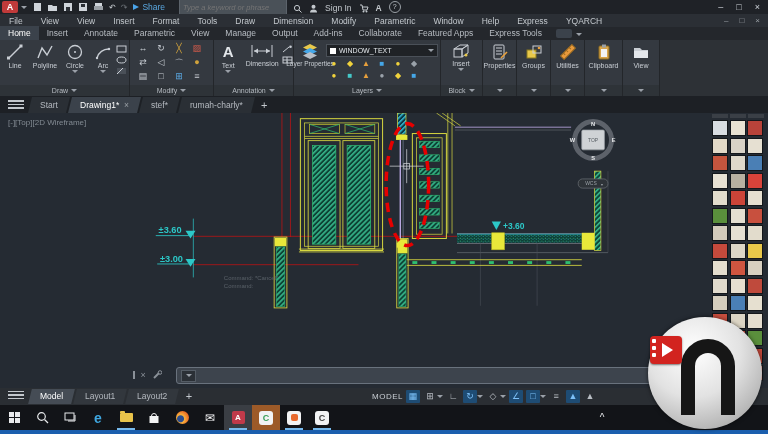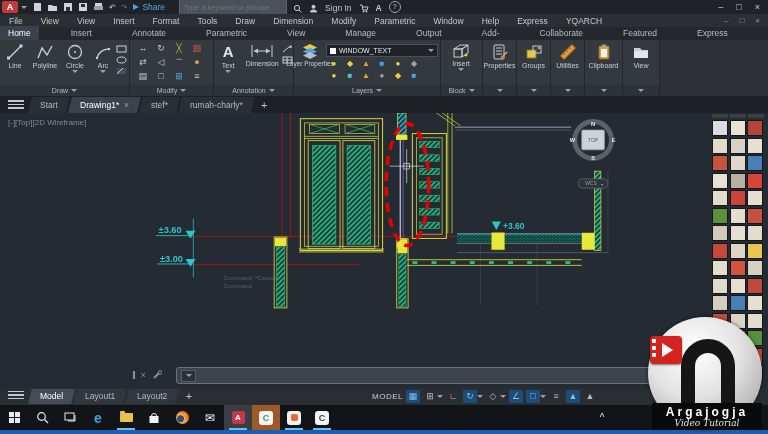--- a/index.html
+++ b/index.html
@@ -22,21 +22,21 @@
   .winctl{margin-left:auto;display:flex;gap:13px;margin-right:8px;color:#cfd4da;font-size:9px;}
   .helpq{width:10px;height:10px;border:1px solid #9aa0a6;border-radius:50%;font-size:7px;
     text-align:center;line-height:10px;color:#c3c8cd;}
   
   .menubar{left:0;top:14px;width:768px;height:13px;background:#2b2f35;display:flex;
     align-items:center;font-size:8.5px;color:#c3c8cd;}
   .menubar .mi{padding:0 9px;}
   .menuctl{margin-left:auto;display:flex;gap:11px;margin-right:8px;font-size:8px;color:#9aa0a6;}
   
   .ribtabs{left:0;top:27px;width:768px;height:13px;background:#24272c;display:flex;
-    align-items:flex-end;font-size:8.5px;color:#b8bdc3;gap:24px;}
+    align-items:flex-end;font-size:8.5px;color:#b8bdc3;}
   .rtab{padding:1px 8px;height:12px;line-height:12px;}
   .rtab.active{background:#3b424b;color:#fff;}
   .rtab-extra{width:16px;height:9px;background:#3b424b;border-radius:2px;margin-left:6px;margin-bottom:2px;}
   
   .ribbon{left:0;top:40px;width:768px;height:56px;background:#2d3136;}
   .panel{position:absolute;top:0;height:56px;background:#343940;border-right:1px solid #23262a;}
   .plabel{position:absolute;left:0;right:0;bottom:0;height:11px;background:#2e3338;color:#b5bac0;
     font-size:7px;text-align:center;line-height:11px;display:flex;align-items:center;justify-content:center;gap:3px;}
   .caret{width:0;height:0;border-left:3px solid transparent;border-right:3px solid transparent;
     border-top:3px solid #9aa0a8;display:inline-block;}
@@ -786,18 +786,14 @@
     <div class="logo-arch"></div>
   </div>
   <div class="abs vidico">
     <div class="dots">
         <div></div>
         <div></div>
         <div></div>
       </div>
     <div class="play"></div>
   </div>
-  <div class="abs logo-banner">
-    <div class="t1">Argajogja</div>
-    <div class="t2">Video Tutorial</div>
-  </div>
 
 </div>
 
 </body></html>

